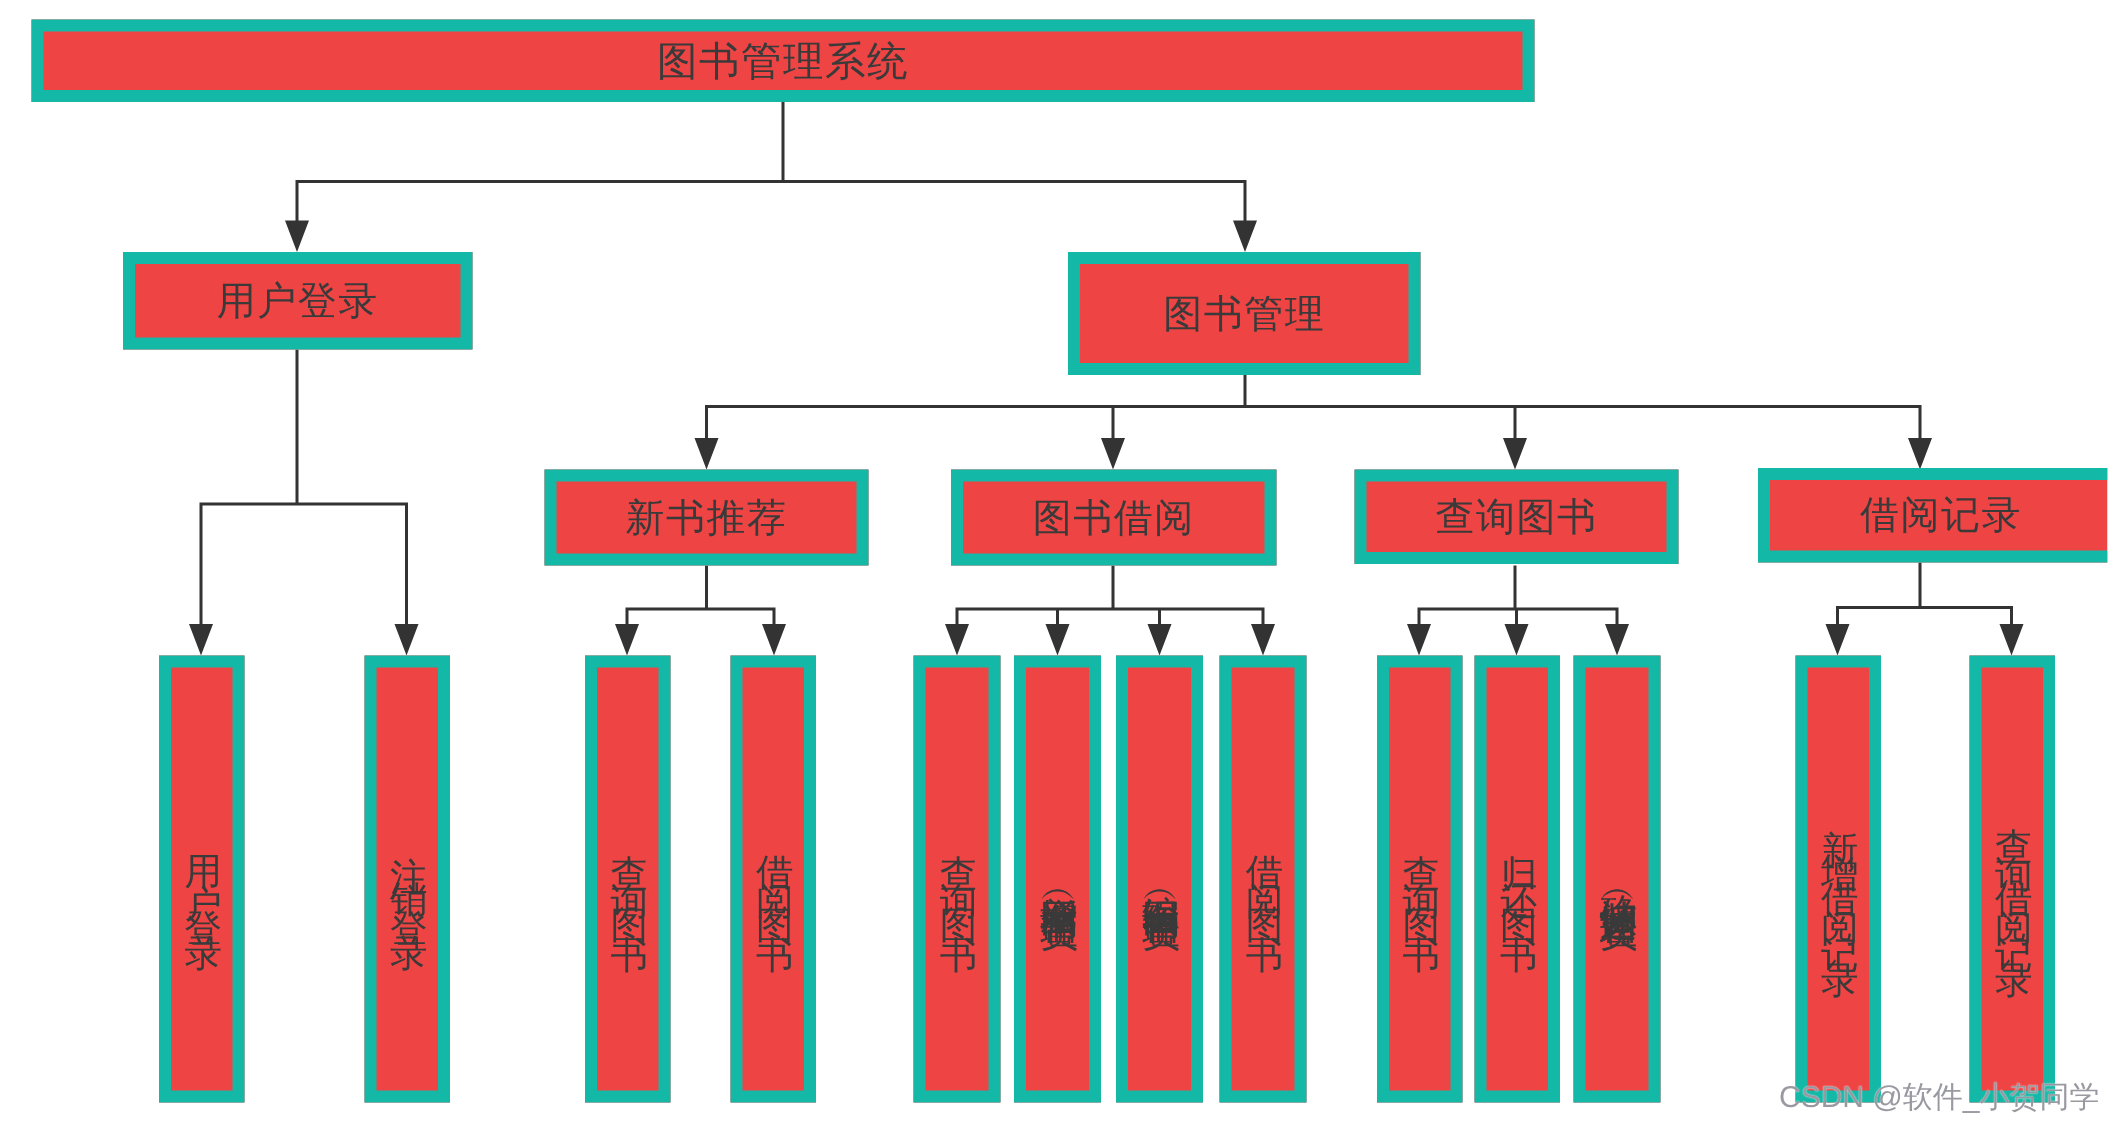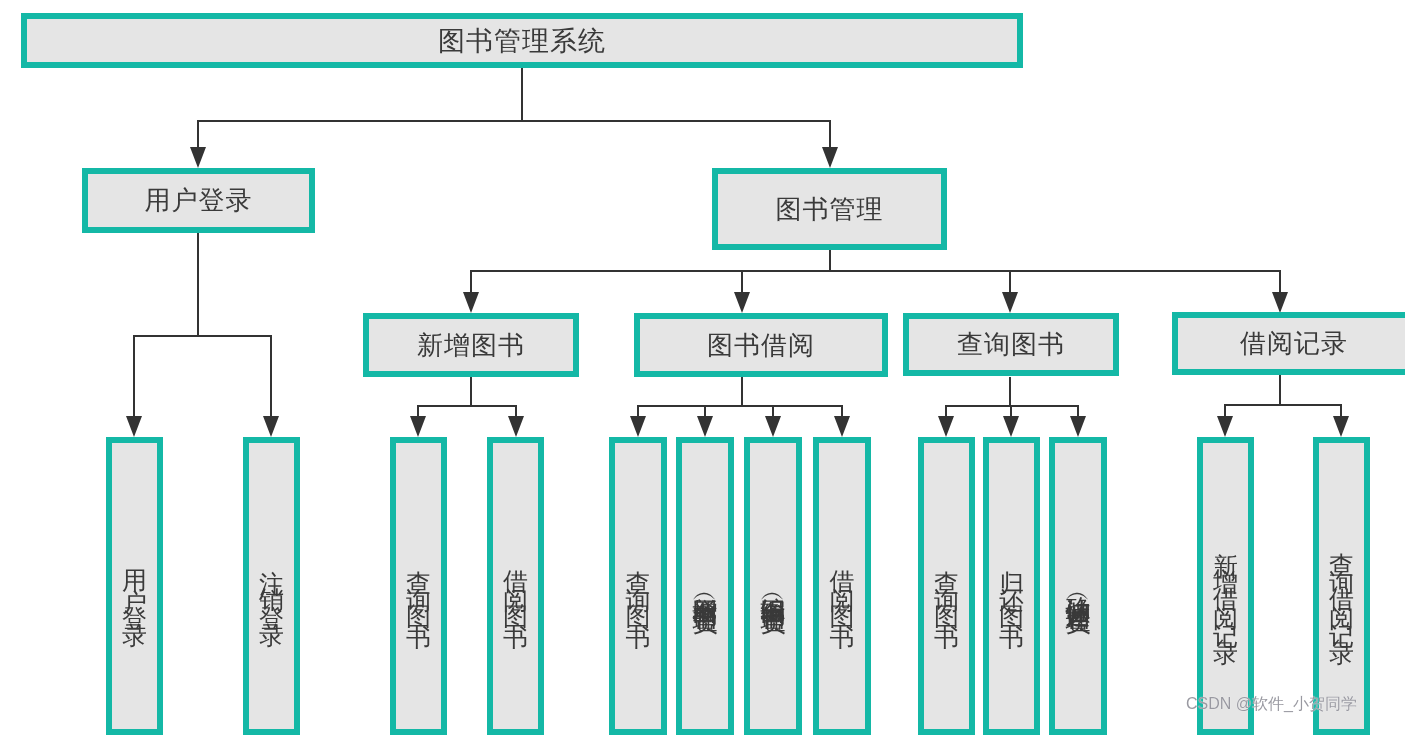--- a/index.html
+++ b/index.html
@@ -7,43 +7,43 @@
     position:relative;
     width:1405px;height:747px;
     background:#ffffff;
     font-family:"Liberation Sans", sans-serif;
     overflow:hidden;
   }
   .connector-layer{position:absolute;left:0;top:0;width:1405px;height:747px;}
   .box{
     position:absolute;
     box-sizing:border-box;
-    background:#e5e5e5;
-    border:6px solid #14b8a6;
+    background:#ef4444;
+    border:8px solid #14b8a6;
     color:#3a3a3a;
     display:flex;
     align-items:center;
     justify-content:center;
     letter-spacing:1px;
   }
   .box.h{font-size:26px;}
   .box.root{font-size:27px;}
   .box.v{
     writing-mode:vertical-rl;
     text-orientation:mixed;
     font-size:25px;
     line-height:1;
   }
   .box.v.loose{letter-spacing:18px;}
   .box.v.tight{letter-spacing:2px;}
   .watermark{
     position:absolute;
-    left:1186px;top:694px;
+    left:1186px;top:718px;
     width:214px;
-    font-size:16px;
+    font-size:20px;
     color:rgba(148,148,156,0.95);
     text-shadow:0 0 1px #ffffff;
     white-space:nowrap;
     z-index:5;
   }
 </style>
 </head>
 <body>
 
 <div class="canvas">
@@ -101,22 +101,22 @@
              M1070 416 L1086 416 L1078 437 Z
              M1217 416 L1233 416 L1225 437 Z
              M1333 416 L1349 416 L1341 437 Z"></path>
   </svg>
 
   <div class="box h root" style="left:21px;top:13px;width:1002px;height:55px">图书管理系统</div>
 
   <div class="box h" style="left:82px;top:168px;width:233px;height:65px">用户登录</div>
   <div class="box h" style="left:712px;top:168px;width:235px;height:82px">图书管理</div>
 
-  <div class="box h" style="left:363px;top:313px;width:216px;height:64px">新增图书</div>
-  <div class="box h" style="left:634px;top:313px;width:254px;height:64px">图书借阅</div>
+  <div class="box h" style="left:363px;top:313px;width:216px;height:64px">新书推荐</div>
+  <div class="box h" style="left:634px;top:313px;width:217px;height:64px">图书借阅</div>
   <div class="box h" style="left:903px;top:313px;width:216px;height:63px">查询图书</div>
   <div class="box h" style="left:1172px;top:312px;width:244px;height:63px">借阅记录</div>
 
   <div class="box v loose" style="left:106px;top:437px;width:57px;height:298px">用户登录</div>
   <div class="box v loose" style="left:243px;top:437px;width:57px;height:298px">注销登录</div>
 
   <div class="box v loose" style="left:390px;top:437px;width:57px;height:298px">查询图书</div>
   <div class="box v loose" style="left:487px;top:437px;width:57px;height:298px">借阅图书</div>
 
   <div class="box v loose" style="left:609px;top:437px;width:58px;height:298px">查询图书</div>

